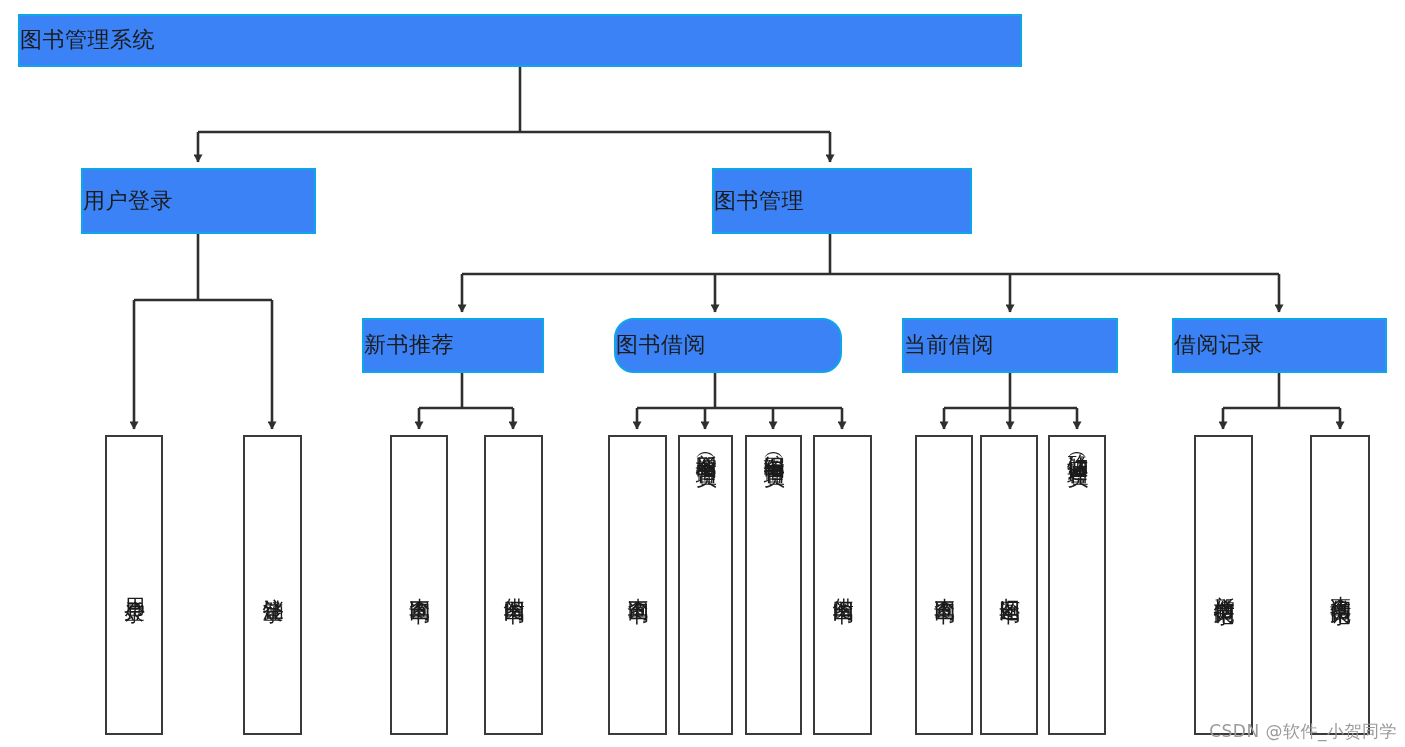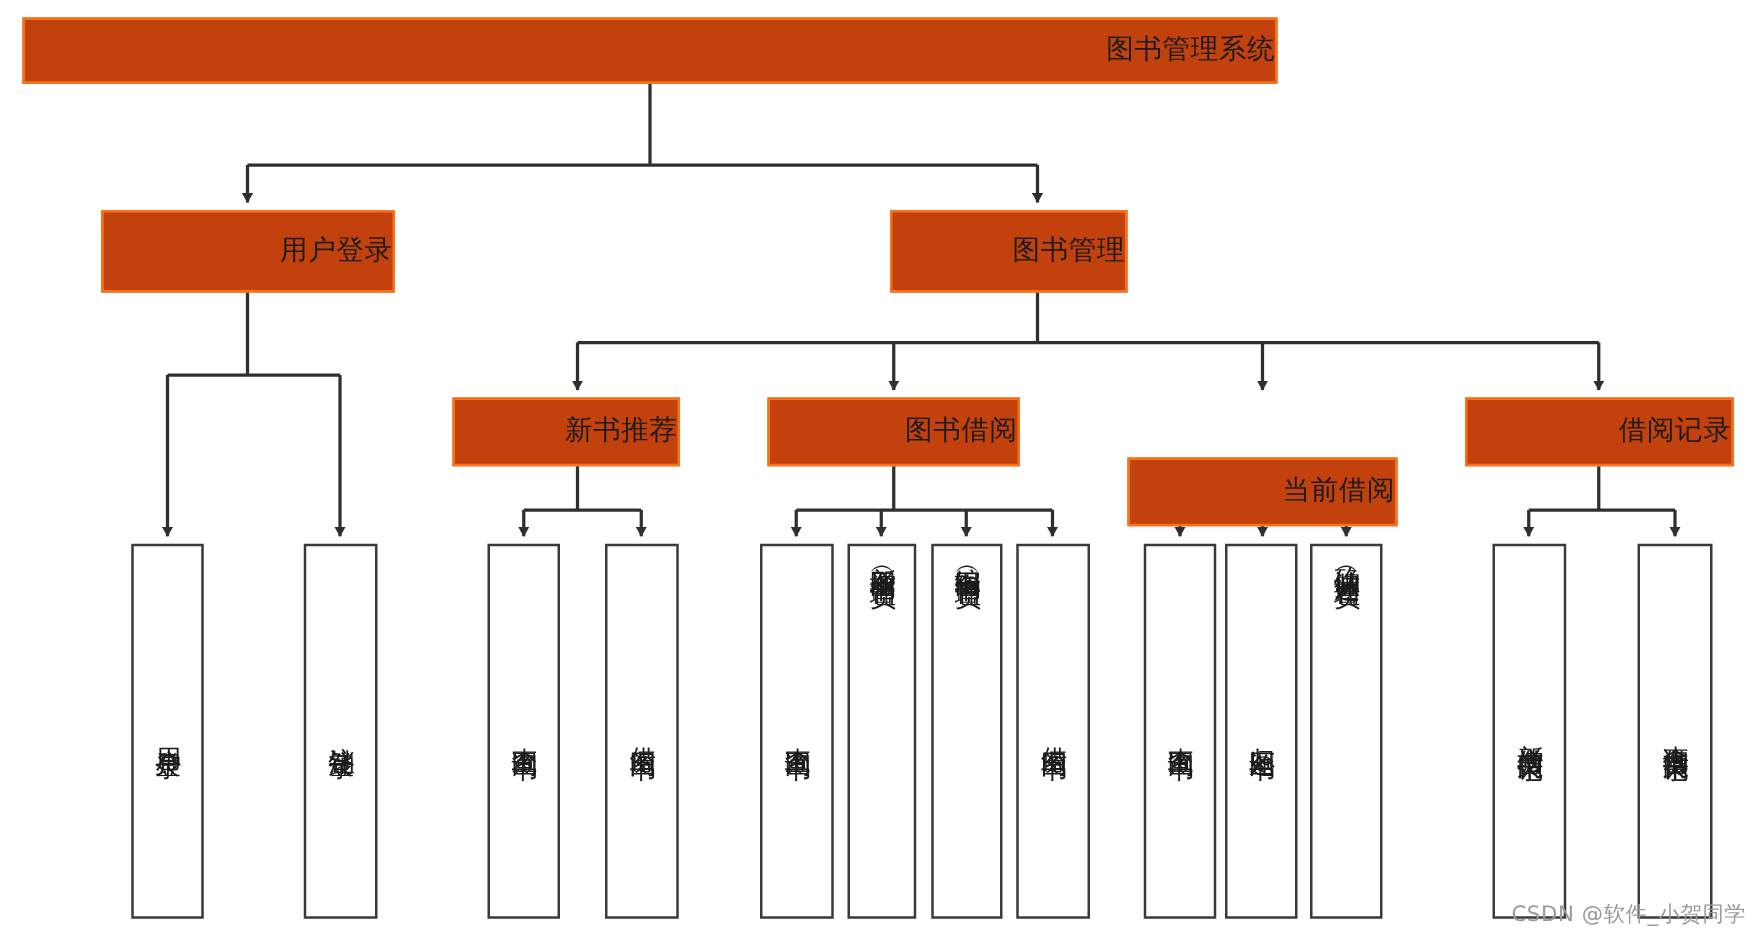--- a/index.html
+++ b/index.html
@@ -26,25 +26,25 @@
     position: absolute;
     left: 0;
     top: 0;
     width: 1405px;
     height: 747px;
     display: block;
   }
   .node-box {
     position: absolute;
     box-sizing: border-box;
-    background: #c2410c;
-    border: 2px solid #f97316;
+    background: #3b82f6;
+    border: 2px solid #0ea5e9;
     display: flex;
     align-items: center;
-    justify-content: flex-end;
+    justify-content: flex-start;
     overflow: hidden;
   }
   .node-label-h {
     font-size: 22px;
     color: #1b1b1b;
     line-height: 1.2;
     letter-spacing: 0.5px;
     white-space: nowrap;
     text-align: center;
   }
@@ -140,33 +140,33 @@
   </svg>
 
   <div class="node-box" style="left:18px; top:14px; width:1004px; height:53px;">
     <span class="node-label-h">图书管理系统</span>
   </div>
 
   <div class="node-box" style="left:81px; top:168px; width:235px; height:66px;">
     <span class="node-label-h">用户登录</span>
   </div>
 
-  <div class="node-box" style="left:712px; top:168px; width:190px; height:66px;">
+  <div class="node-box" style="left:712px; top:168px; width:260px; height:66px;">
     <span class="node-label-h">图书管理</span>
   </div>
 
   <div class="node-box" style="left:362px; top:318px; width:182px; height:55px;">
     <span class="node-label-h">新书推荐</span>
   </div>
 
-  <div class="node-box" style="left:614px; top:318px; width:202px; height:55px;">
+  <div class="node-box" style="left:614px; top:318px; width:228px; height:55px;border-radius:20px;">
     <span class="node-label-h">图书借阅</span>
   </div>
 
-  <div class="node-box" style="left:902px; top:318px; width:216px; height:55px;margin-top:48px;">
+  <div class="node-box" style="left:902px; top:318px; width:216px; height:55px;">
     <span class="node-label-h">当前借阅</span>
   </div>
 
   <div class="node-box" style="left:1172px; top:318px; width:215px; height:55px;">
     <span class="node-label-h">借阅记录</span>
   </div>
 
   <div class="leaf-box mid-align" style="left:105px; top:435px; width:58px; height:300px;">
     <span class="node-label-v">用户登录</span>
   </div>

